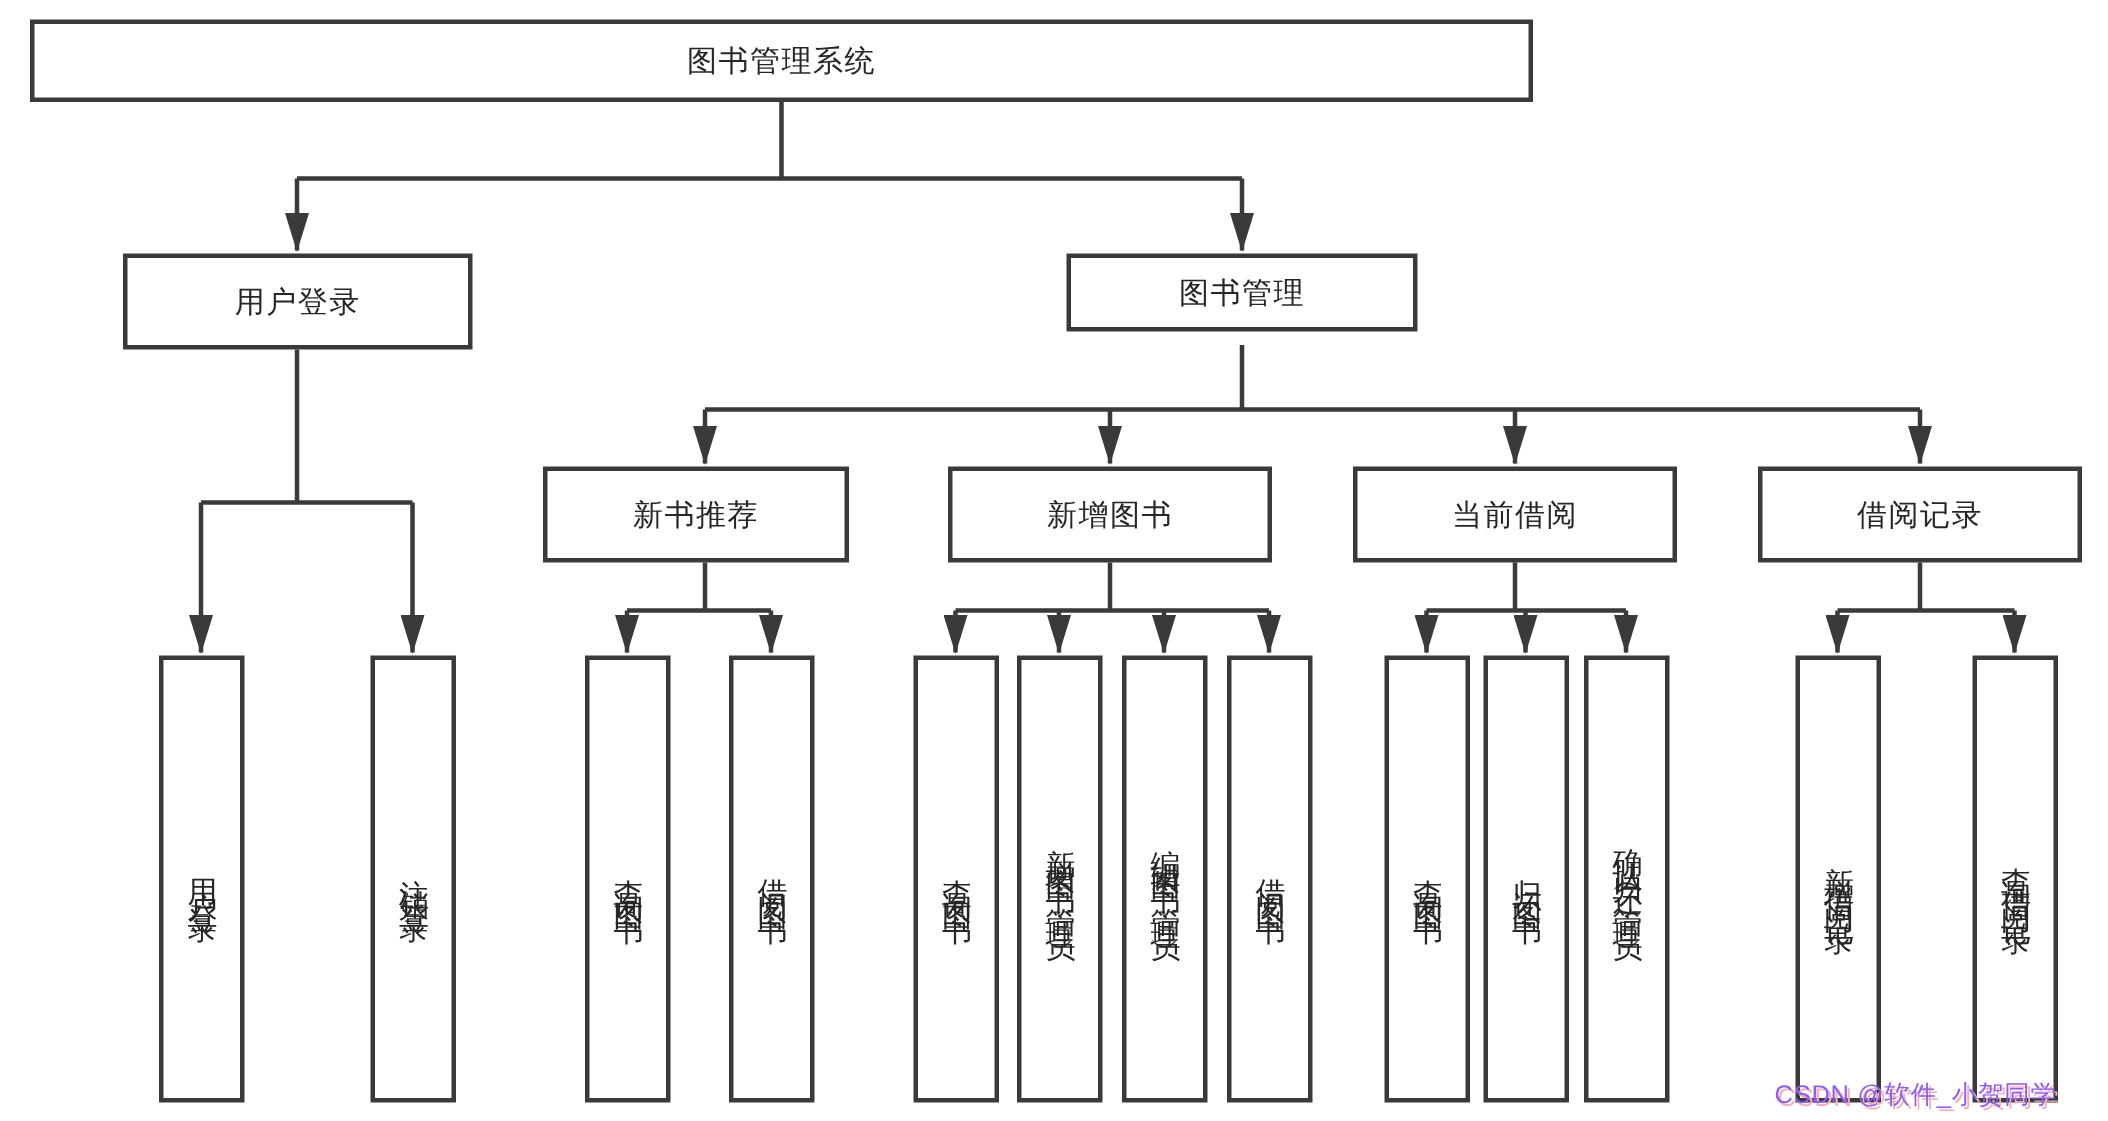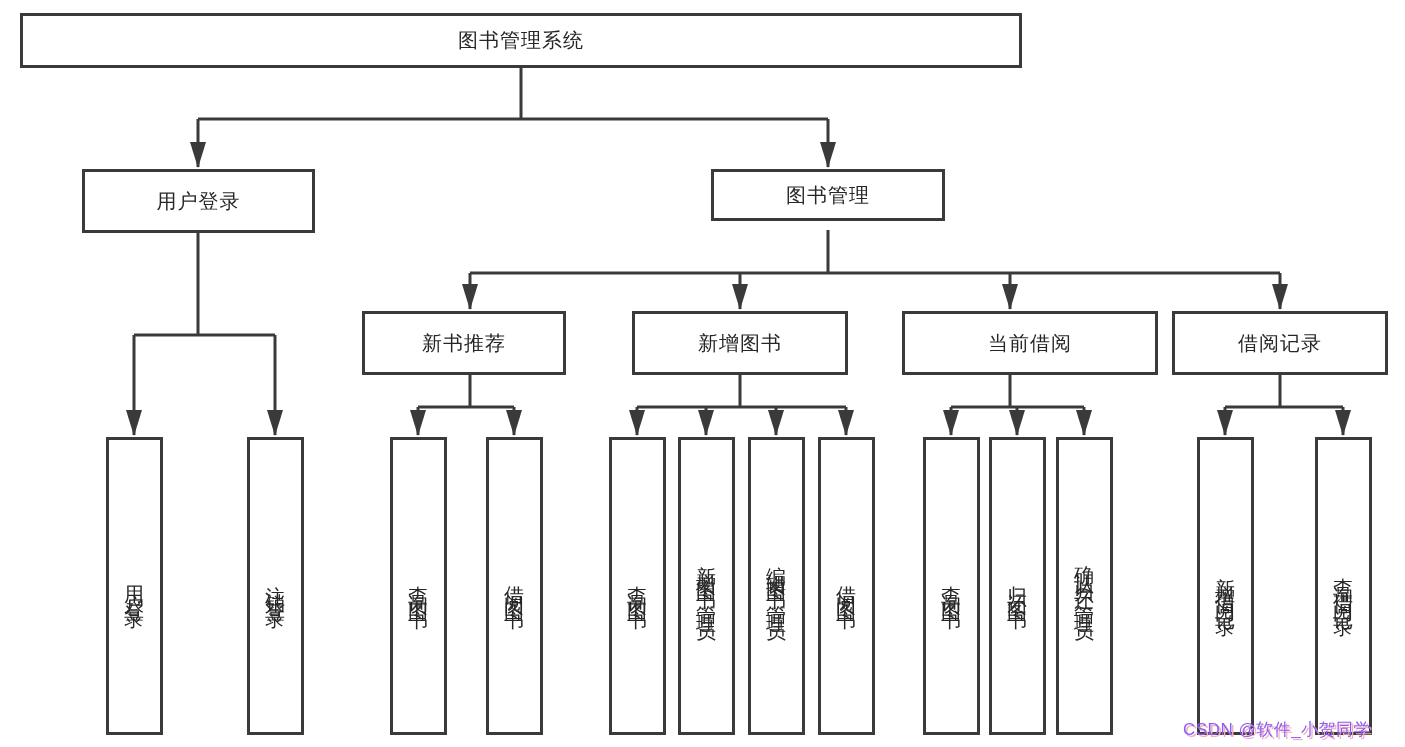--- a/index.html
+++ b/index.html
@@ -73,21 +73,21 @@
     <line x1="1343" y1="407" x2="1343" y2="435" marker-end="url(#ah)"></line>
   </svg>
 
   <div class="node h" style="left:20px;top:13px;width:1002px;height:55px">图书管理系统</div>
 
   <div class="node h" style="left:82px;top:169px;width:233px;height:64px">用户登录</div>
   <div class="node h" style="left:711px;top:169px;width:234px;height:52px">图书管理</div>
 
   <div class="node h" style="left:362px;top:311px;width:204px;height:64px">新书推荐</div>
   <div class="node h" style="left:632px;top:311px;width:216px;height:64px">新增图书</div>
-  <div class="node h" style="left:902px;top:311px;width:256px;height:64px">当前借阅</div>
+  <div class="node h" style="left:902px;top:311px;width:216px;height:64px">当前借阅</div>
   <div class="node h" style="left:1172px;top:311px;width:216px;height:64px">借阅记录</div>
 
   <div class="node v" style="left:106px;top:437px;width:57px;height:298px">用户登录</div>
   <div class="node v" style="left:247px;top:437px;width:57px;height:298px">注销登录</div>
 
   <div class="node v" style="left:390px;top:437px;width:57px;height:298px">查询图书</div>
   <div class="node v" style="left:486px;top:437px;width:57px;height:298px">借阅图书</div>
 
   <div class="node v" style="left:609px;top:437px;width:57px;height:298px">查询图书</div>
   <div class="node v" style="left:678px;top:437px;width:57px;height:298px">新增图书（管理员）</div>

